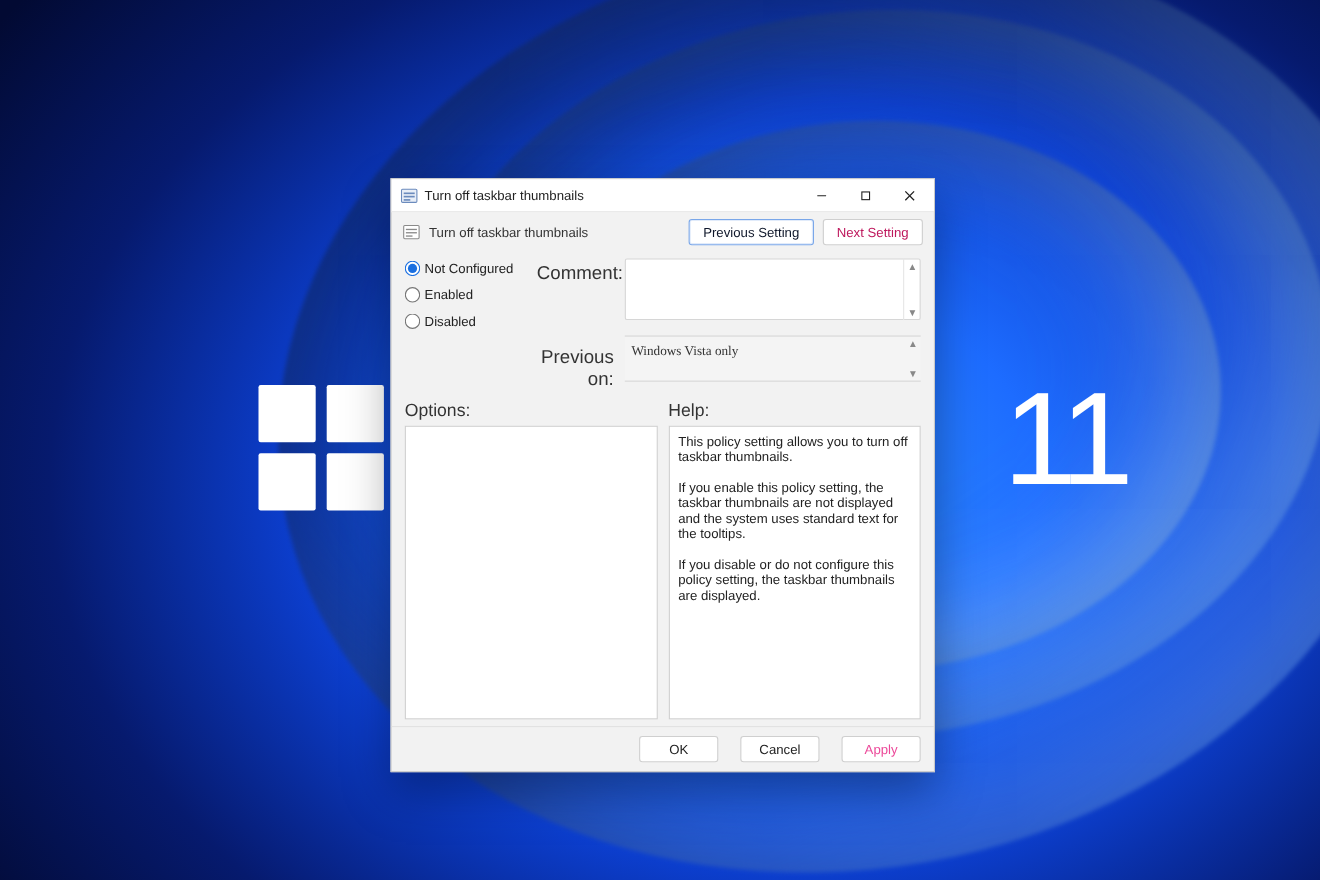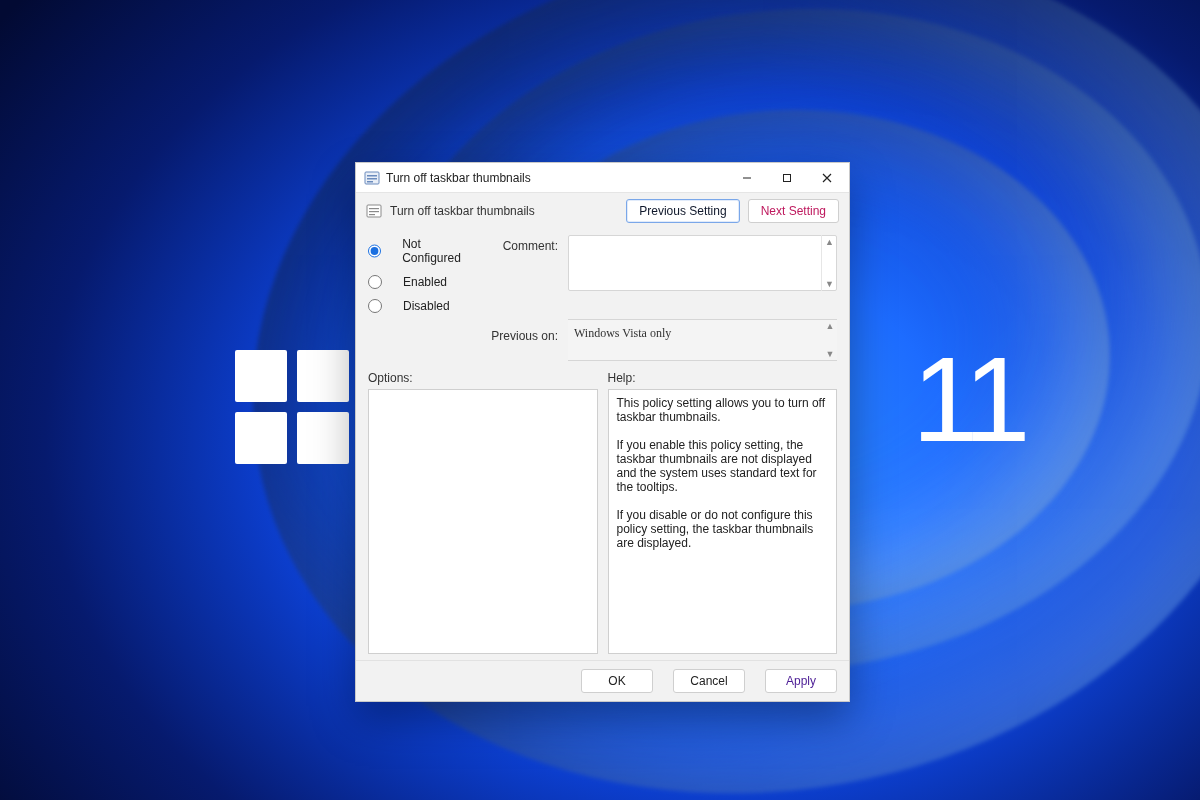--- a/index.html
+++ b/index.html
@@ -56,46 +56,46 @@
     font-size: 12px; color: #0f172a; display: inline-flex; align-items: center;
   }
   .navbtn.active { border-color: #7aa7e9; box-shadow: 0 0 0 1px rgba(56,120,220,.15) inset; }
   .navbtn.disabled { color: #be185d; }
 
   .section1 {
     display: grid; grid-template-columns: 110px 70px 1fr; column-gap: 10px;
     padding: 6px 12px 2px 12px; align-items: start;
   }
   .radios { display: flex; flex-direction: column; gap: 10px; padding-top: 2px; }
-  .radio { display: flex; align-items: center; gap: 21px; font-size: 12px; color: #222; }
+  .radio { display: flex; align-items: center; gap: 4px; font-size: 12px; color: #222; }
   .radio input { accent-color: #1a6fe0; width: 14px; height: 14px; }
-  .lblcol { text-align: right; color: #333; padding-top: 4px; font-size: 12px; }
+  .lblcol { text-align: right; color: #333; padding-top: 4px; font-size: 17px; }
   .commentbox {
     position: relative; background: #fff; border: 1px solid #d6d6d6; height: 56px; border-radius: 2px;
   }
   .spintrack { position: absolute; right: -1px; top: -1px; bottom: -1px; width: 16px;
     display: flex; flex-direction: column; border-left: 1px solid #e6e6e6; }
   .spin { flex: 0 0 14px; display: flex; align-items: center; justify-content: center; color: #888; font-size: 9px; }
   .spin.space { flex: 1; }
   .supportrow { grid-column: 1 / -1; display: grid; grid-template-columns: 110px 70px 1fr; column-gap: 10px; margin-top: 6px; }
   .supportbox { position: relative; background: #f4f4f4; border-top: 1px solid #d6d6d6; border-bottom: 1px solid #d6d6d6; height: 42px; padding: 6px 18px 0 6px; color: #333; font-family: Liberation Serif, serif; }
   .supportbox .spintrack { border-left: none; }
 
   .section2 {
     display: grid; grid-template-columns: 1fr 1fr; column-gap: 10px;
     padding: 8px 12px 6px 12px; flex: 1; min-height: 0;
   }
-  .colhdr { font-size: 12px; color: #333; margin-bottom: 4px; }
+  .colhdr { font-size: 16px; color: #333; margin-bottom: 4px; }
   .pane { background: #fff; border: 1px solid #cfcfcf; height: 100%; padding: 6px 8px; overflow: auto; font-size: 12px; color: #222; white-space: pre-wrap; }
 
   .footer {
     border-top: 1px solid #e2e2e2; padding: 8px 12px; display: flex; justify-content: flex-end; gap: 20px;
   }
   .btn { min-width: 72px; height: 24px; background: #fff; border: 1px solid #cfcfcf; border-radius: 3px; font-size: 12px; color: #222; }
-  .btn.disabled { color: #4c1d95; }
+  .btn.disabled { color: #ec4899; }
 </style>
 </head>
 <body>
 
 <div class="desktop">
   <div class="swirl s1"></div>
   <div class="swirl s2"></div>
   <div class="swirl s3"></div>
 
   <div class="win-logo">

